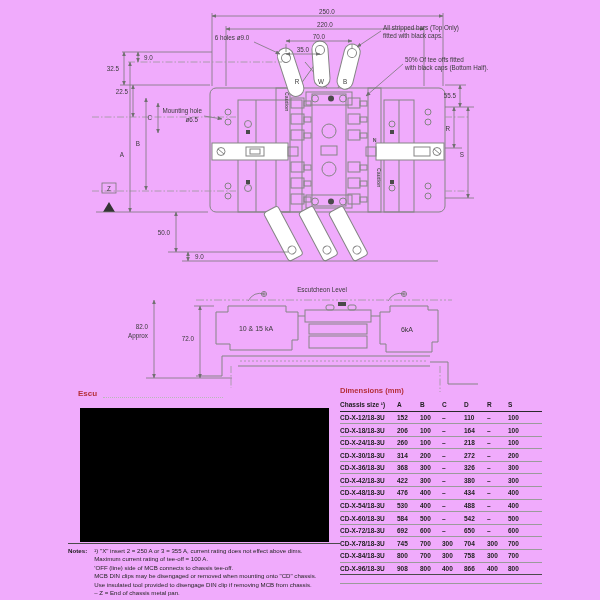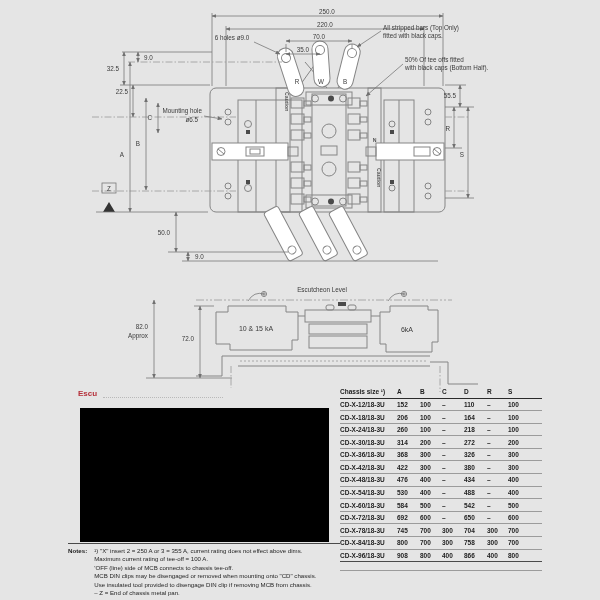--- a/index.html
+++ b/index.html
@@ -1,17 +1,17 @@
 <!DOCTYPE html>
 <html><head>
 <meta charset="utf-8">
 <style>
   html,body{margin:0;padding:0;background:#fff;width:600px;height:600px;overflow:hidden;
     font-family:"Liberation Sans",sans-serif;}
-  .page{position:relative;width:600px;height:600px;background:#e5e5e5;}
+  .page{position:relative;width:600px;height:600px;background:#f0abfc;}
   svg{position:absolute;left:0;top:0;z-index:1;}
   .t{font-family:"Liberation Sans",sans-serif;fill:#3a3a3a;font-size:6.3px;}
   .tm{text-anchor:middle;}
   .te{text-anchor:end;}
   .t7{font-size:7px;}
   .t5{font-size:5.2px;font-weight:bold;fill:#555;}
   .ln{stroke:#858585;fill:none;stroke-width:1;}
   .lnw{stroke:#858585;fill:#fff;stroke-width:1;}
   .dim{stroke:#787878;fill:none;stroke-width:0.8;}
   .lnd{stroke:#9a9a9a;fill:none;stroke-width:0.8;stroke-dasharray:7 2 1.5 2;}
@@ -320,20 +320,21 @@
   </g>
 </svg>
 
 <div class="escu-title">
   <span class="word">Escu</span>
   <span class="fade"></span>
 </div>
 <div class="blackbox"></div>
 
 <div class="tbl-wrap">
+  <div class="tbl-title">Dimensions (mm)</div>
   <table>
     <thead>
           <tr id="thead-row">
             <th>Chassis size ¹)</th>
             <th>A</th>
             <th>B</th>
             <th>C</th>
             <th>D</th>
             <th>R</th>
             <th>S</th>

